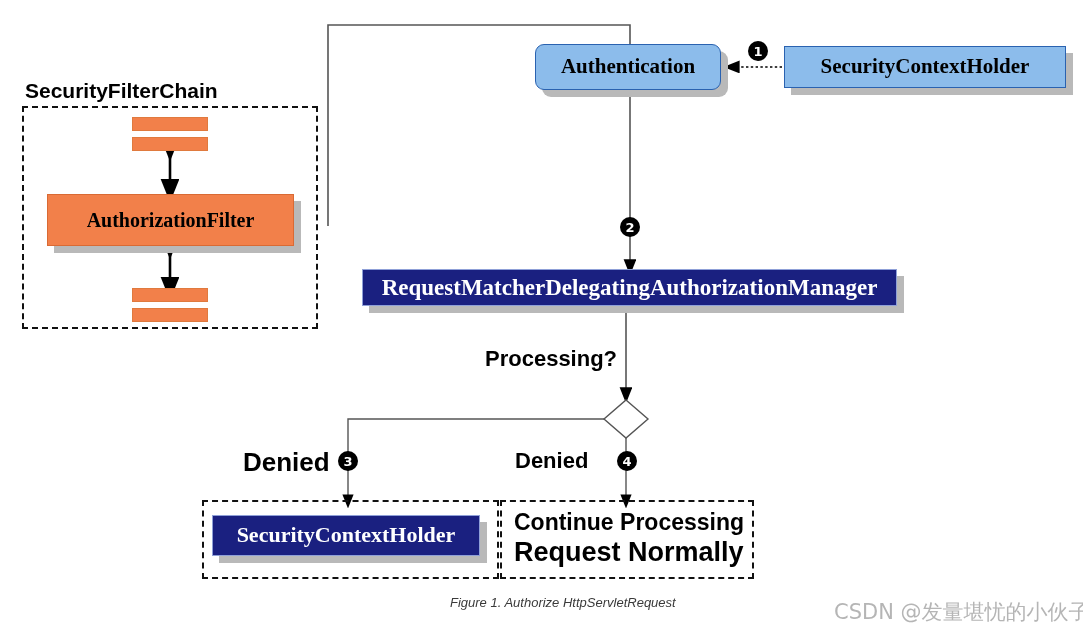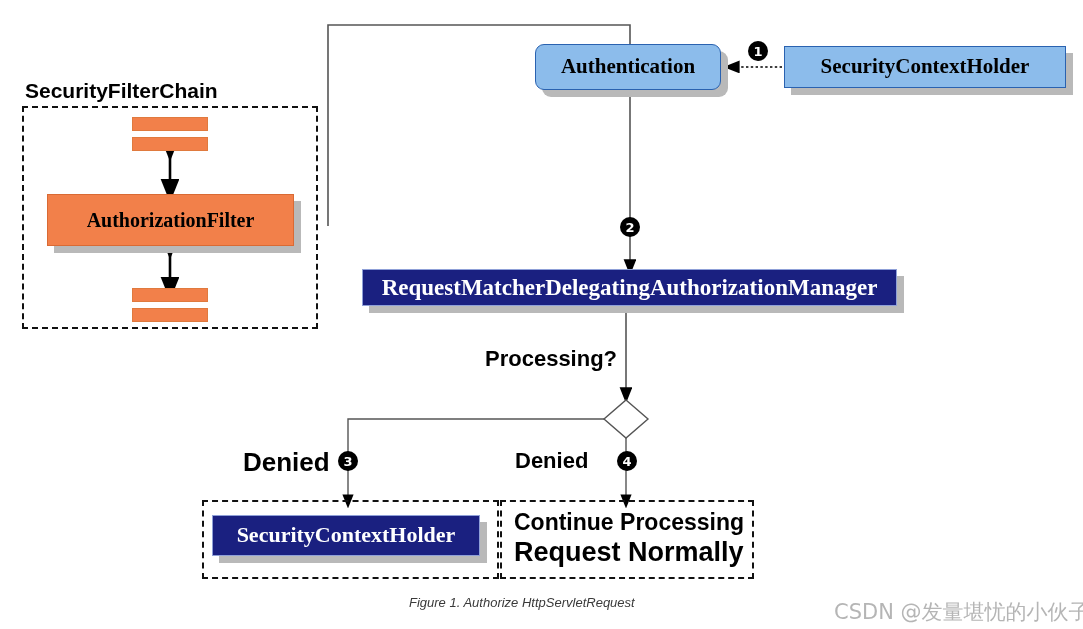--- a/index.html
+++ b/index.html
@@ -119,20 +119,21 @@
     line-height: 1;
   }
 
   .caption {
     position: absolute;
     font-family: "Liberation Sans", sans-serif;
     font-style: italic;
     font-size: 13px;
     color: #3a3a3a;
     white-space: pre;
+    margin-left: 41px;
   }
   .watermark {
     position: absolute;
     font-family: "DejaVu Sans", sans-serif;
     font-size: 21px;
     color: #b5b5b5;
     white-space: pre;
   }
 
   

